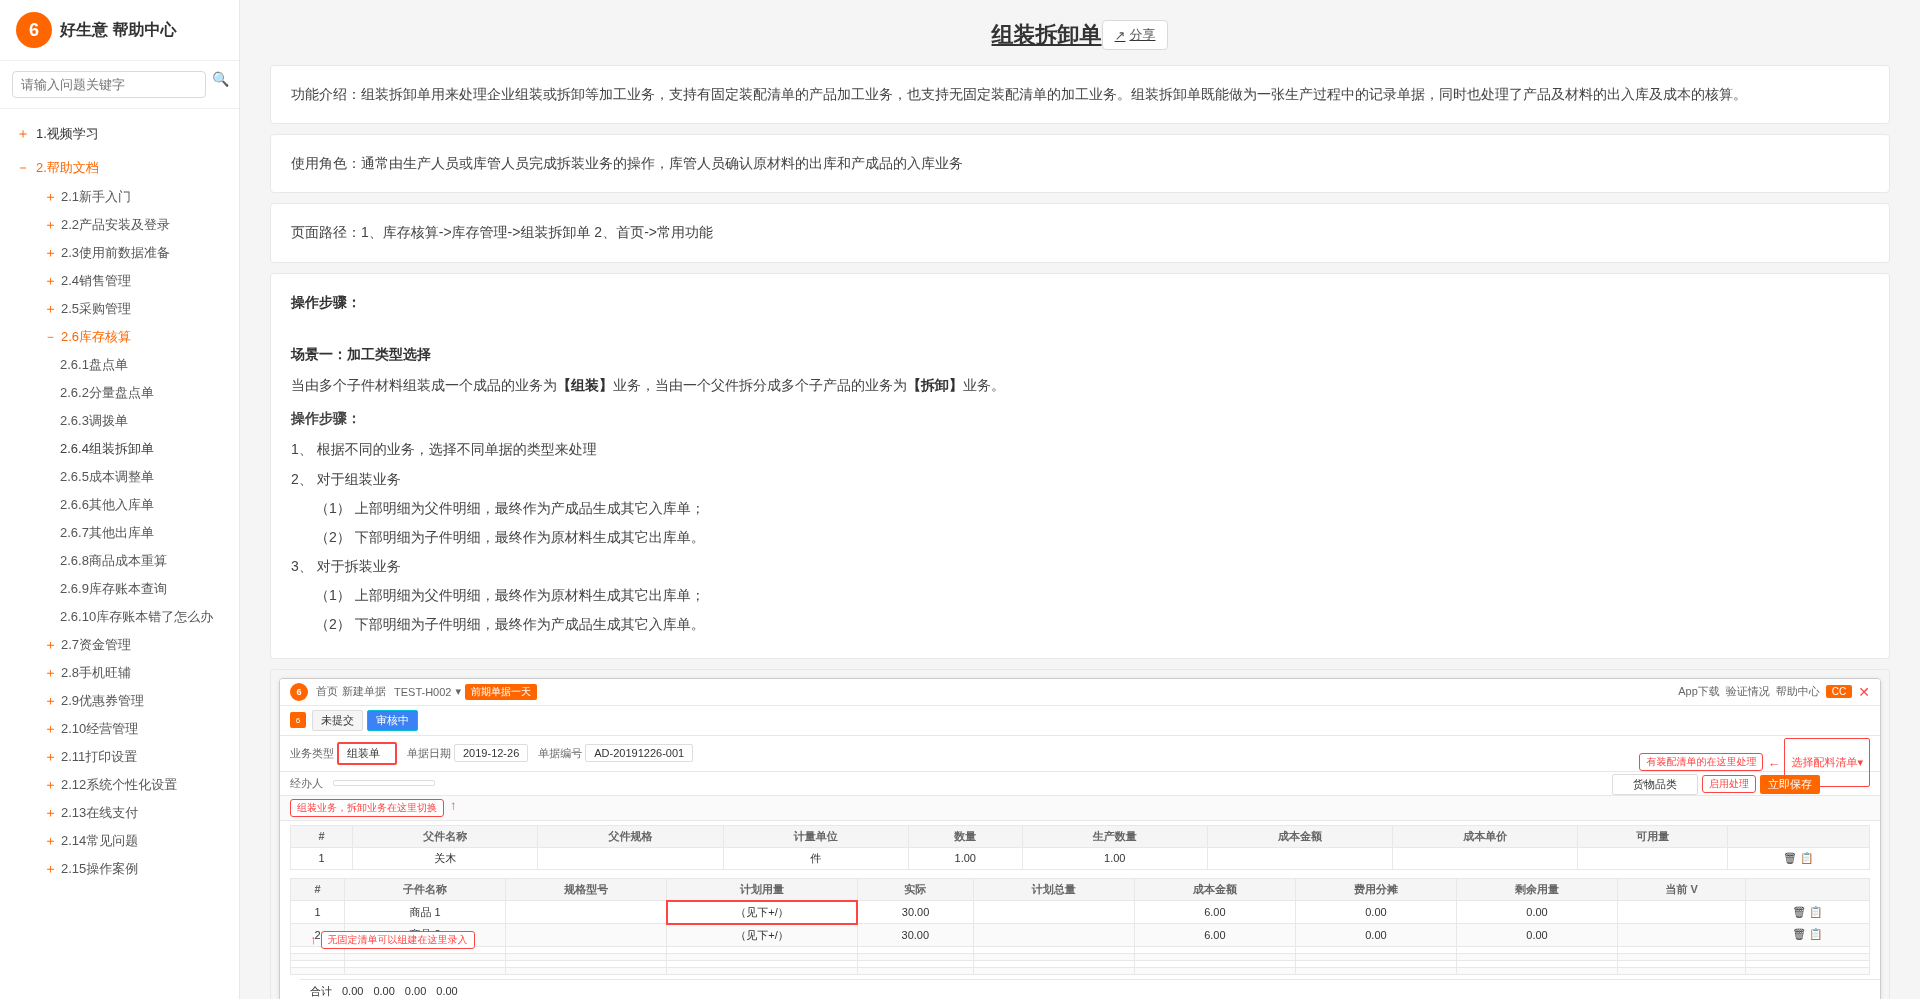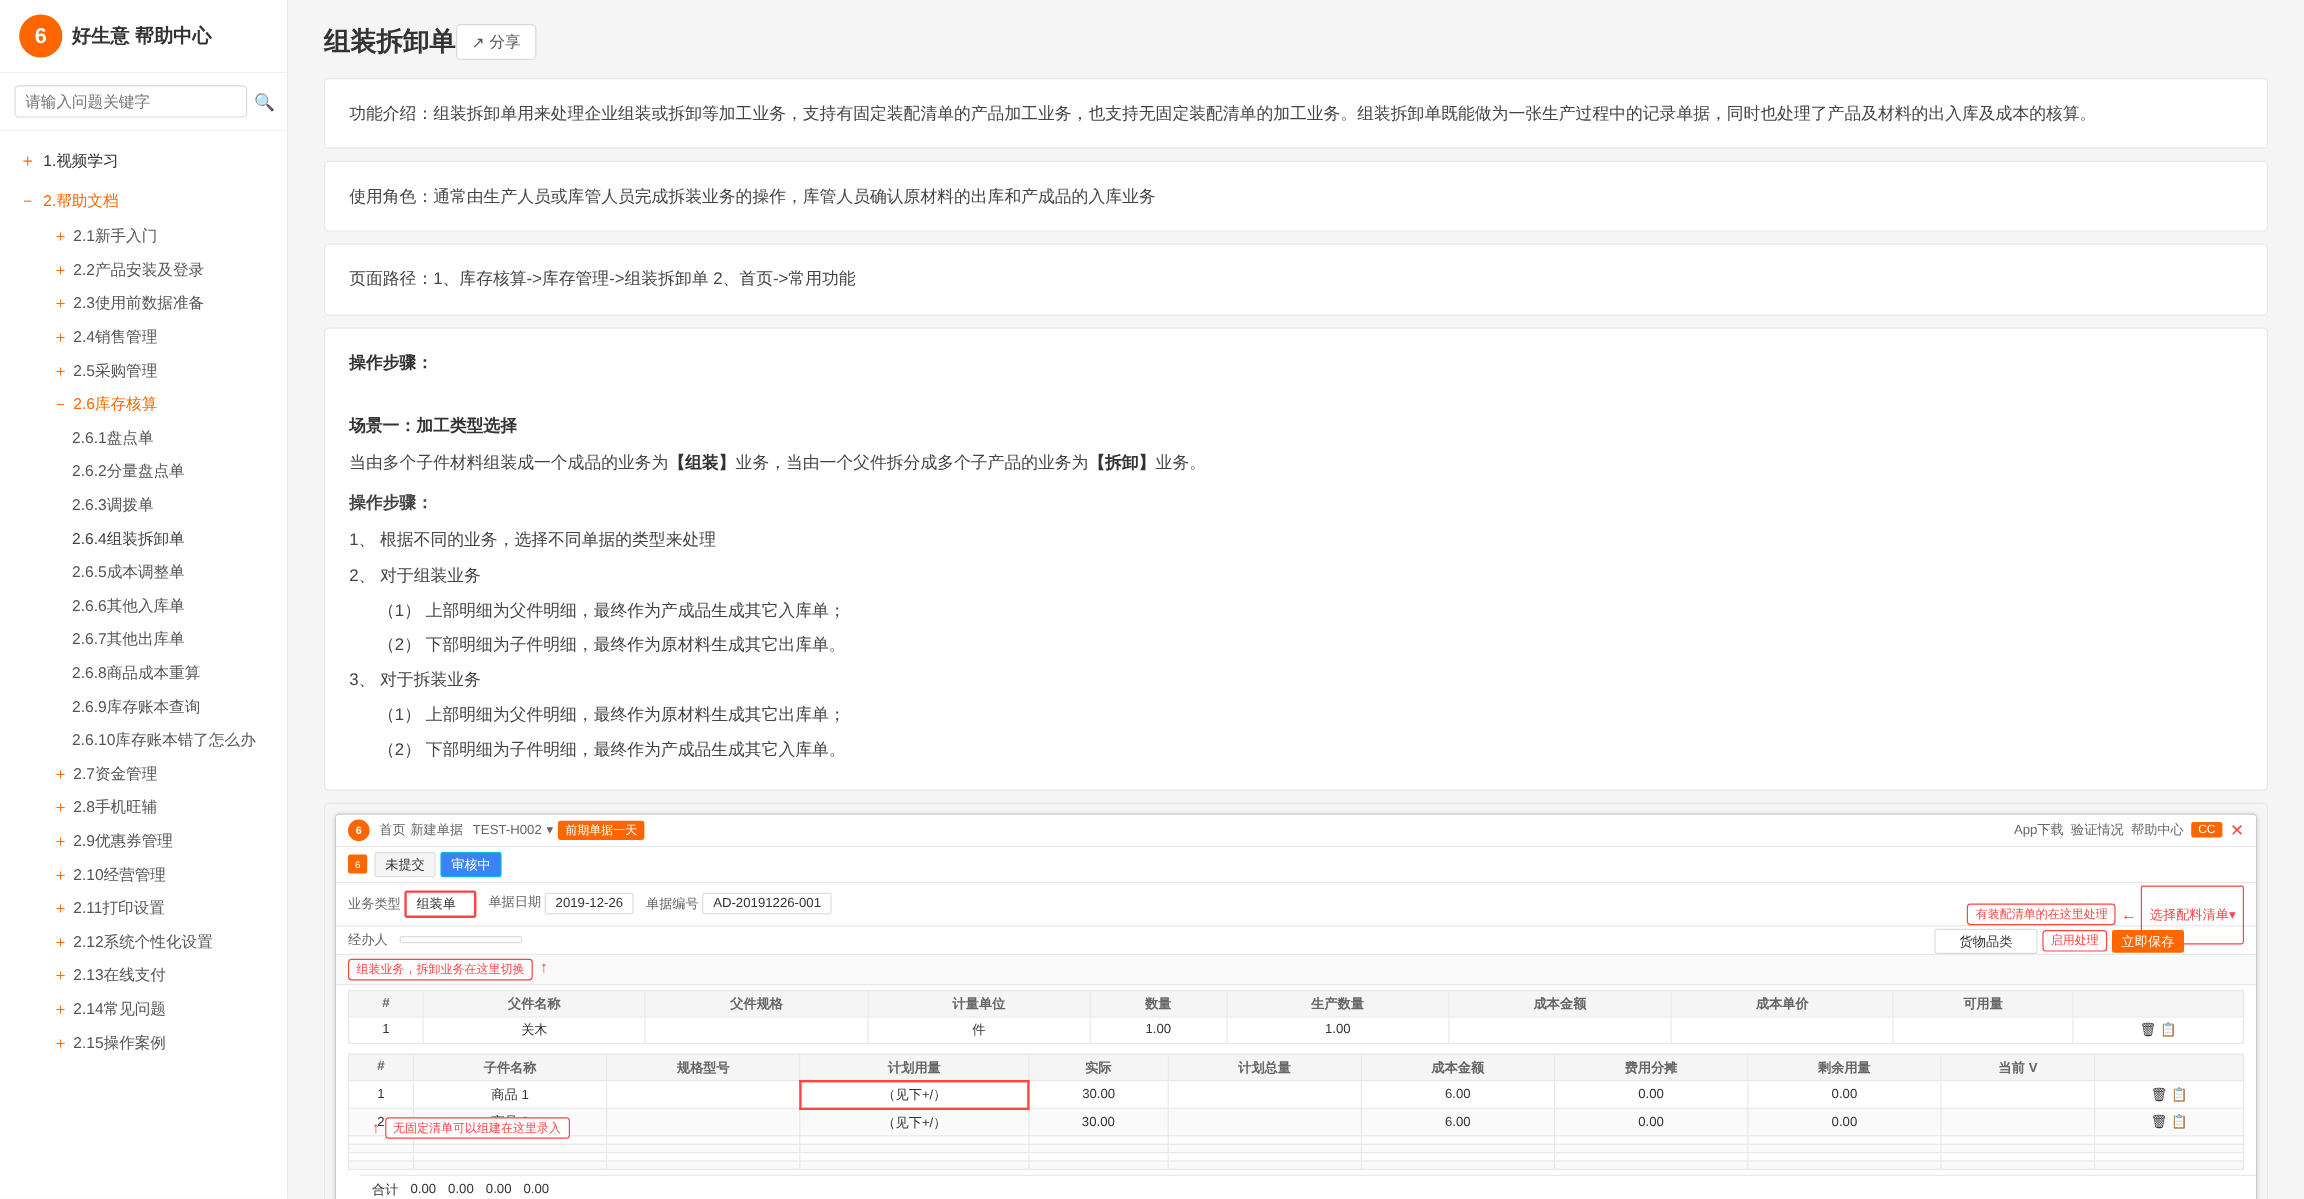--- a/index.html
+++ b/index.html
@@ -39,21 +39,21 @@
     }
     .logo-text {
       font-size: 16px;
       font-weight: bold;
       color: #333;
     }
     .search-box {
       padding: 10px 12px;
       border-bottom: 1px solid #f0f0f0;
       display: flex;
-      align-items: center;
+      align-items: flex-start;
       background: #fff;
     }
     .search-input {
       flex: 1;
       border: 1px solid #d9d9d9;
       border-radius: 4px;
       padding: 5px 8px;
       font-size: 13px;
       outline: none;
       color: #999;
@@ -119,23 +119,24 @@
     .main-content {
       flex: 1;
       overflow-y: auto;
       background: #f5f5f5;
       display: flex;
       flex-direction: column;
     }
     .content-header {
       display: flex;
       align-items: center;
-      justify-content: flex-start;
+      justify-content: center;
       padding: 20px 30px 15px;
       background: #f5f5f5;
+      text-decoration: underline;
     }
     .page-title {
       font-size: 22px;
       font-weight: 600;
       color: #333;
     }
     .share-btn {
       display: flex;
       align-items: center;
       gap: 4px;
@@ -425,21 +426,21 @@
               <div style="padding:2px 8px;border:1px solid #ddd;border-radius:2px;background:#f5f5f5;cursor:pointer;">未提交</div>
               <div style="padding:2px 8px;border:1px solid #00bcd4;border-radius:2px;background:#3b82f6;color:white;cursor:pointer;">审核中</div>
             </div>
           </div>
 
           <div style="padding:6px 10px;border-bottom:1px solid #e8e8e8;display:flex;align-items:center;gap:10px;font-size:11px;flex-wrap:wrap;position:relative;">
             <div style="display:flex;align-items:center;gap:3px;">
               <span style="color:#666;">业务类型</span>
               <div style="border:2px solid #ff4444;padding:2px 8px;border-radius:2px;background:#fff;min-width:60px;">组装单</div>
             </div>
-            <div style="display:flex;align-items:flex-start;gap:3px;">
+            <div style="display:flex;align-items:center;gap:3px;">
               <span style="color:#666;">单据日期</span>
               <div style="border:1px solid #ddd;padding:2px 8px;border-radius:2px;background:#fff;">2019-12-26</div>
             </div>
             <div style="display:flex;align-items:center;gap:3px;">
               <span style="color:#666;">单据编号</span>
               <div style="border:1px solid #ddd;padding:2px 8px;border-radius:2px;background:#fff;">AD-20191226-001</div>
             </div>
 
             <div style="position:absolute;right:10px;top:2px;display:flex;align-items:center;gap:4px;">
               <div style="background:#fff;border:1.5px solid #ff4444;border-radius:3px;padding:1px 6px;font-size:10px;color:#ff4444;white-space:nowrap;">有装配清单的在这里处理</div>

